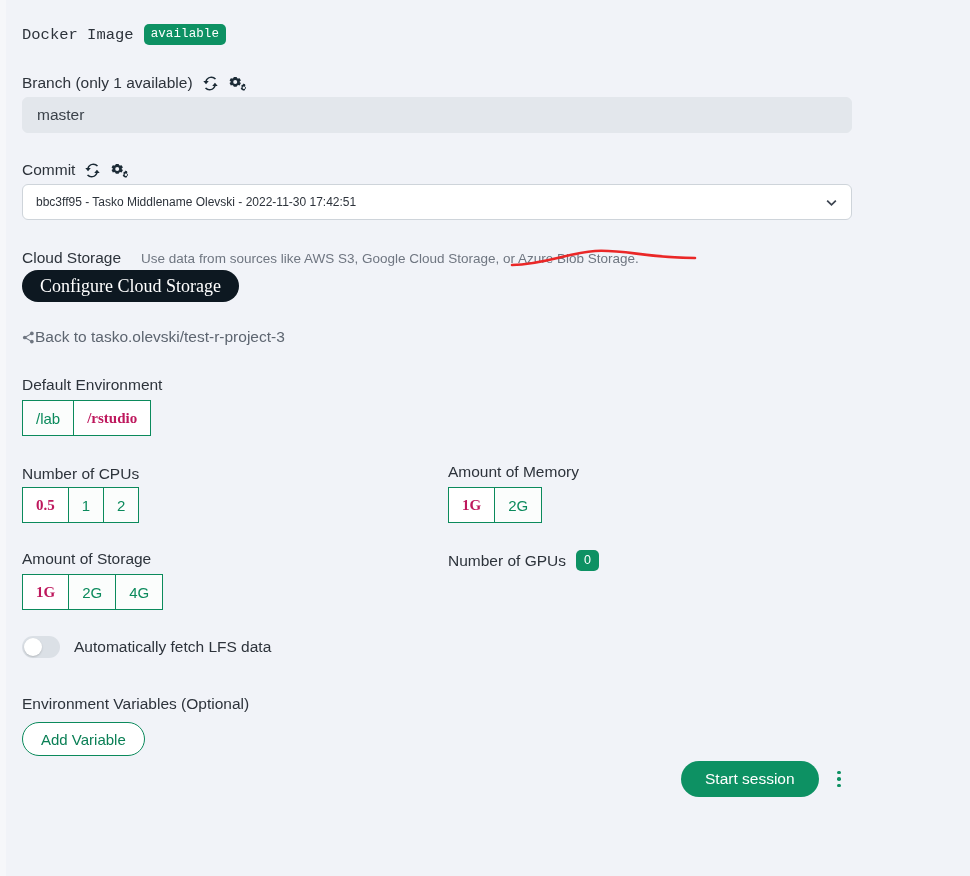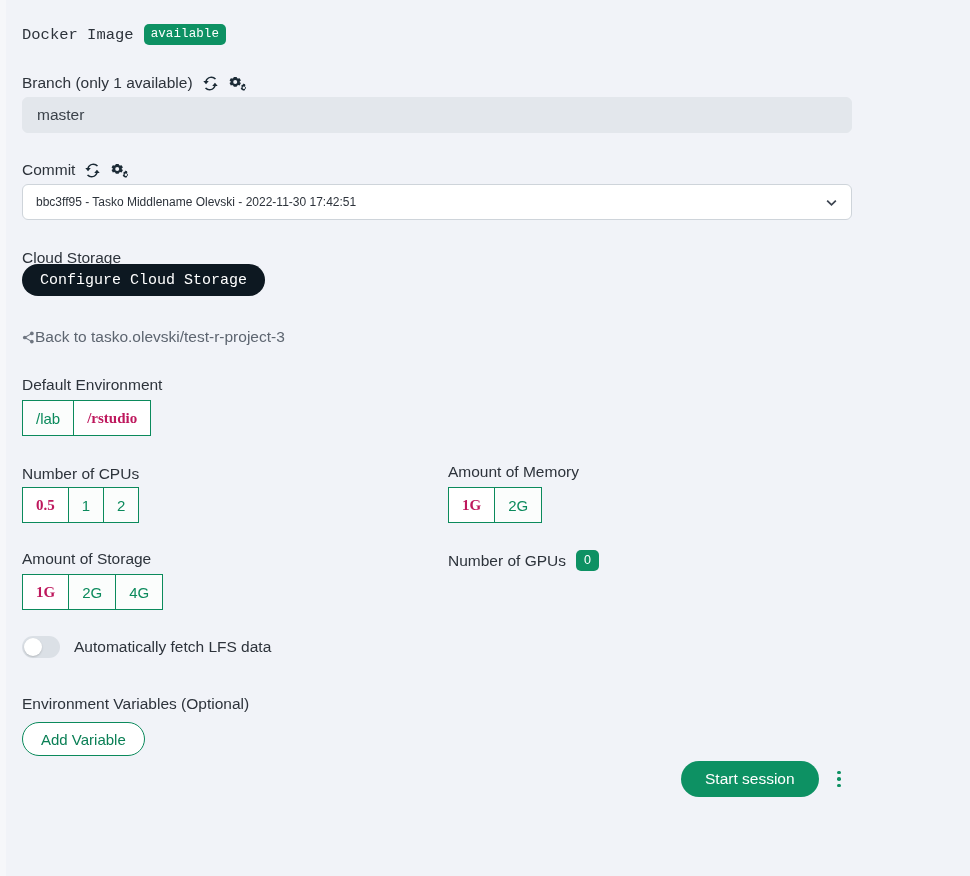--- a/index.html
+++ b/index.html
@@ -117,29 +117,29 @@
     white-space: nowrap;
   }
   #cloud-hint .struck { position: relative; }
   #strike-svg {
     position: absolute;
     left: 368px; top: -8px;
     pointer-events: none;
   }
   #configure-btn {
     position: absolute;
-    left: 22px; top: 264px;
+    left: 22px; top: 270px;
     background: #0d1821;
     color: #ffffff;
     border: none;
     border-radius: 17px;
     height: 32px;
     padding: 0 18px;
-    font-size: 15px;
-    font-family: Liberation Mono, monospace;
+    font-size: 18px;
+    font-family: Liberation Serif, serif;
     cursor: pointer;
   }
 
   
   #back-link {
     position: absolute;
     left: 22px; top: 328px;
     display: flex;
     align-items: center;
     font-size: 15.5px;
@@ -326,20 +326,26 @@
     <span>bbc3ff95 - Tasko Middlename Olevski - 2022-11-30 17:42:51</span>
     <span class="chev">
       <svg width="13" height="13" viewBox="0 0 12 12" fill="none" stroke="#3c4450" stroke-width="1.6">
         <path d="M2 4.3 6 8.2l4-3.9"></path>
       </svg>
     </span>
   </div>
 
   <div id="cloud-row">
     <span class="label">Cloud Storage</span>
+    <span id="cloud-hint">
+      <span>Use data from sources like AWS S3, Google Cloud Storage, </span><span class="struck">or Azure Blob Storage.</span>
+      <svg id="strike-svg" width="190" height="34" viewBox="0 0 190 34">
+        <path d="M3 22 C 35 22, 58 10, 86 8 C 112 6, 140 15, 186 15" stroke="#ea2727" stroke-width="2.6" fill="none" stroke-linecap="round"></path>
+      </svg>
+    </span>
   </div>
   <button id="configure-btn">Configure Cloud Storage</button>
 
   <a id="back-link">
     <span class="icon">
       <svg width="13" height="13" viewBox="0 0 14 14" fill="#6f7681">
         <circle cx="10.6" cy="2.6" r="2"></circle>
         <circle cx="3" cy="7" r="2"></circle>
         <circle cx="10.6" cy="11.4" r="2"></circle>
         <path d="M4.4 6.2 9.3 3.4M4.4 7.8l4.9 2.8" stroke="#6f7681" stroke-width="1.1"></path>

